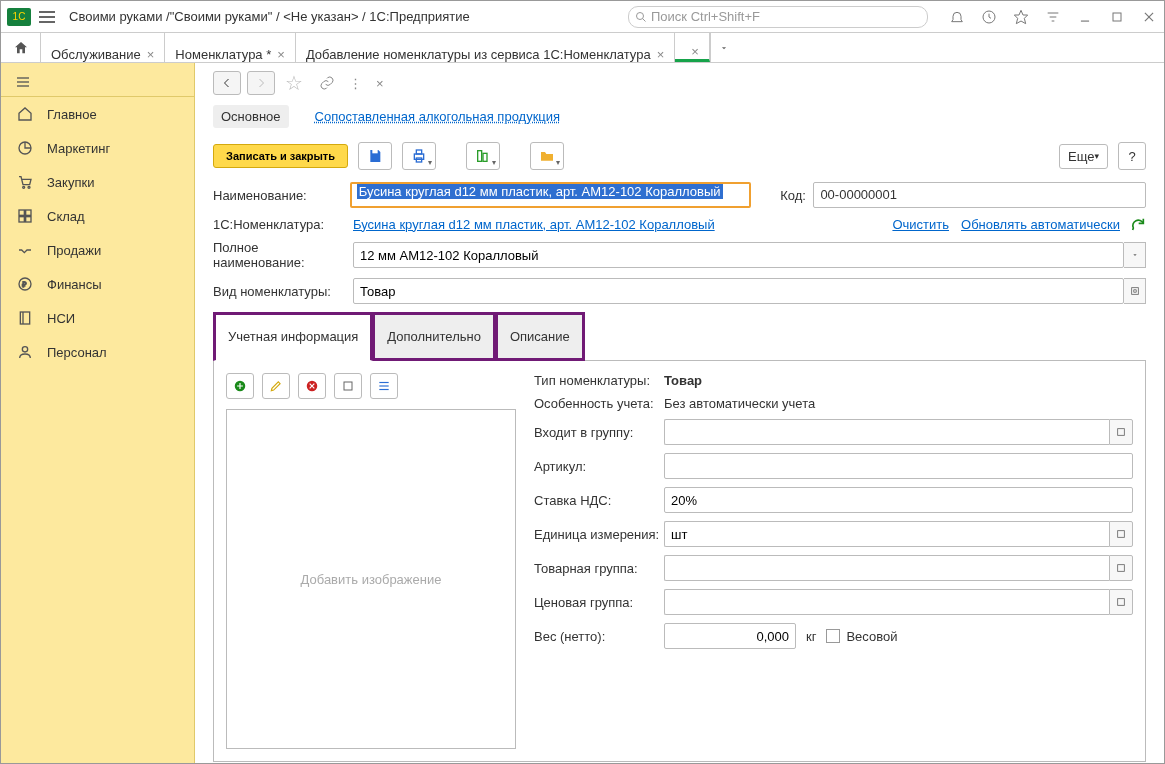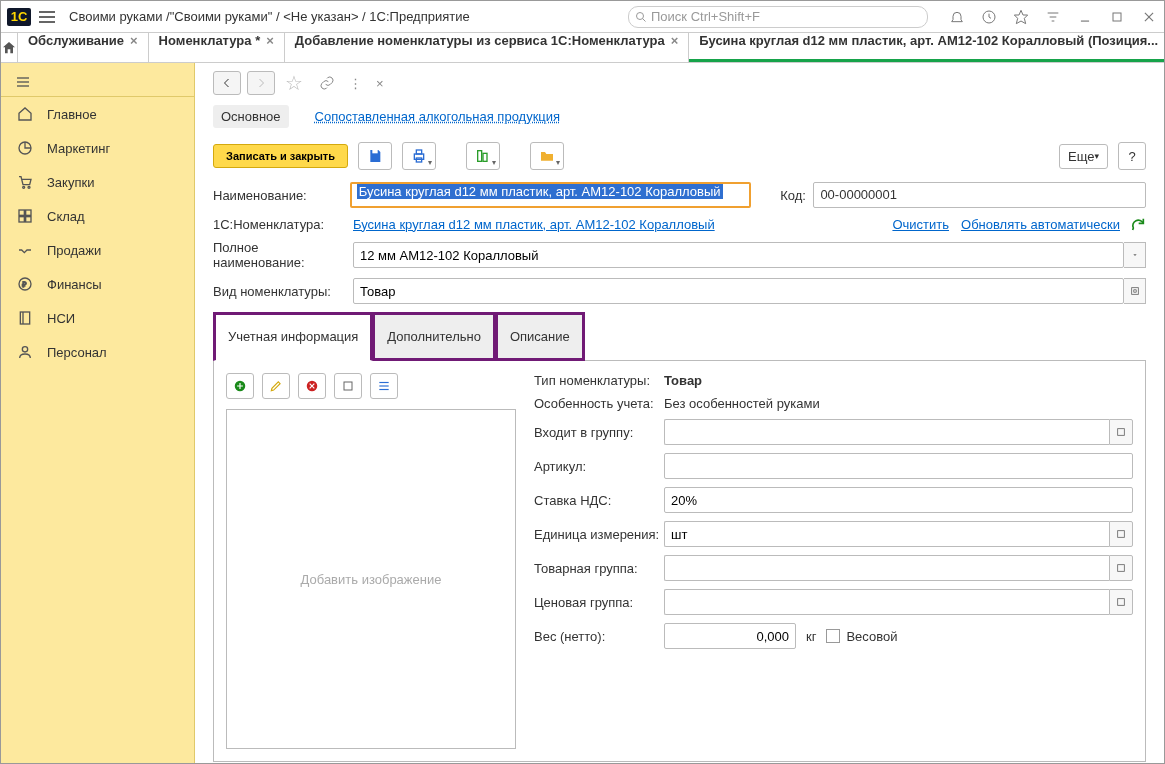--- a/index.html
+++ b/index.html
@@ -1,34 +1,34 @@
 <!DOCTYPE html>
 <html><head>
 <meta charset="utf-8">
 <style>
 * { box-sizing: border-box; margin: 0; padding: 0; }
 body { font-family: Arial, sans-serif; font-size: 13px; color: #333; background: #fff; width: 1165px; height: 764px; overflow: hidden; border: 1px solid #999; }
 
 
 .titlebar { height: 32px; background: #fff; display: flex; align-items: center; padding: 0 6px; border-bottom: 1px solid #ccc; }
-.logo-1c { width: 24px; height: 18px; background: #0f172a; border-radius: 2px; color: #ffd600; font-weight: bold; font-size: 13px; display: flex; align-items: center; justify-content: center; margin-right: 8px; }
+.logo-1c { width: 24px; height: 18px; background: #15803d; border-radius: 2px; color: #ffd600; font-weight: normal; font-size: 10px; display: flex; align-items: center; justify-content: center; margin-right: 8px; }
 .hamburger-icon { width: 20px; height: 20px; display: flex; flex-direction: column; justify-content: center; gap: 3px; margin-right: 10px; cursor: pointer; }
 .hamburger-icon span { height: 2px; background: #666; width: 16px; }
 .title-text { flex: 0 0 auto; color: #333; font-size: 13px; }
 .search-box { flex: 1; margin: 0 12px 0 auto; max-width: 300px; height: 22px; border: 1px solid #ccc; border-radius: 10px; display: flex; align-items: center; padding: 0 6px; color: #999; }
 .search-box .magnifier { margin-right: 4px; color: #999; }
 .title-icons { display: flex; gap: 14px; align-items: center; margin-left: 8px; }
 .title-icons .ticon { width: 18px; height: 18px; color: #777; cursor: pointer; display:flex; align-items:center; justify-content:center;}
 .window-controls { display: flex; gap: 14px; margin-left: 14px; }
 .window-controls .wc { width: 18px; height: 18px; display:flex; align-items:center; justify-content:center; cursor: pointer; color: #777;}
 
 
 .tabsbar { height: 30px; background: #fff; display: flex; align-items: stretch; border-bottom: 1px solid #ccc; }
 .home-tab { width: 40px; display:flex; align-items:center; justify-content:center; border-right: 1px solid #ccc; cursor:pointer; }
-.tab { display: flex; align-items: flex-start; padding: 0 10px; border-right: 1px solid #ccc; cursor: pointer; font-size: 13px; white-space: nowrap; font-weight: bold; }
+.tab { display: flex; align-items: flex-end; padding: 0 10px; border-right: 1px solid #ccc; cursor: pointer; font-size: 13px; white-space: nowrap; }
 .tab .close-x { margin-left: 6px; color: #888; }
 .tab.active { border-bottom: 3px solid #16a34a; background:#fff; }
 .tabs-overflow { width: 28px; display:flex; align-items:center; justify-content:center; border-left:1px solid #ccc;}
 
 
 .body { display: flex; height: calc(764px - 32px - 30px); }
 .sidebar { width: 194px; background: #fde99e; border-right: 1px solid #e0c96a; padding-top: 4px; }
 .sidebar-item { display: flex; align-items: center; height: 34px; padding: 0 14px; cursor: pointer; color: #333; }
 .sidebar-item .sicon { width: 20px; height: 20px; margin-right: 12px; display:flex; align-items:center; justify-content:center; color:#555;}
 .sidebar-toggle { width: 194px; height:30px; display:flex; align-items:center; padding:0 14px; border-bottom:1px solid #e0c96a;}
@@ -176,21 +176,20 @@
     </div>
   <div class="tab">
       <span>Номенклатура *</span>
       <span class="close-x">×</span>
     </div>
   <div class="tab">
       <span>Добавление номенклатуры из сервиса 1С:Номенклатура</span>
       <span class="close-x">×</span>
     </div>
   <div class="tab active">
-      <span>Бусина круглая d12 мм пластик, арт. AM12-102 Коралловый (Позиция...</span>
       <span class="close-x">×</span>
     </div>
   <div class="tabs-overflow">
       <svg width="10" height="10" viewBox="0 0 24 24" fill="#666">
         <path d="M7 10l5 5 5-5z"></path>
       </svg>
     </div>
 </div>
 
 <div class="body">
@@ -437,21 +436,21 @@
           <div class="image-drop">Добавить изображение</div>
         </div>
 
         <div class="props-col">
           <div class="prop-row">
               <div class="prop-label">Тип номенклатуры:</div>
               <div class="prop-val" style="font-weight:bold">Товар</div>
             </div>
           <div class="prop-row">
               <div class="prop-label">Особенность учета:</div>
-              <div class="prop-val">Без особенностей руками</div>
+              <div class="prop-val">Без автоматически учета</div>
             </div>
           <div class="prop-row">
               <div class="prop-label">Входит в группу:</div>
               <div class="input-with-pick">
                 <input class="small-input" style="">
                 <div class="pick-btn">
                   <svg width="10" height="10" viewBox="0 0 24 24" fill="none" stroke="#666" stroke-width="2">
                     <rect x="4" y="4" width="16" height="16"></rect>
                   </svg>
                 </div>

